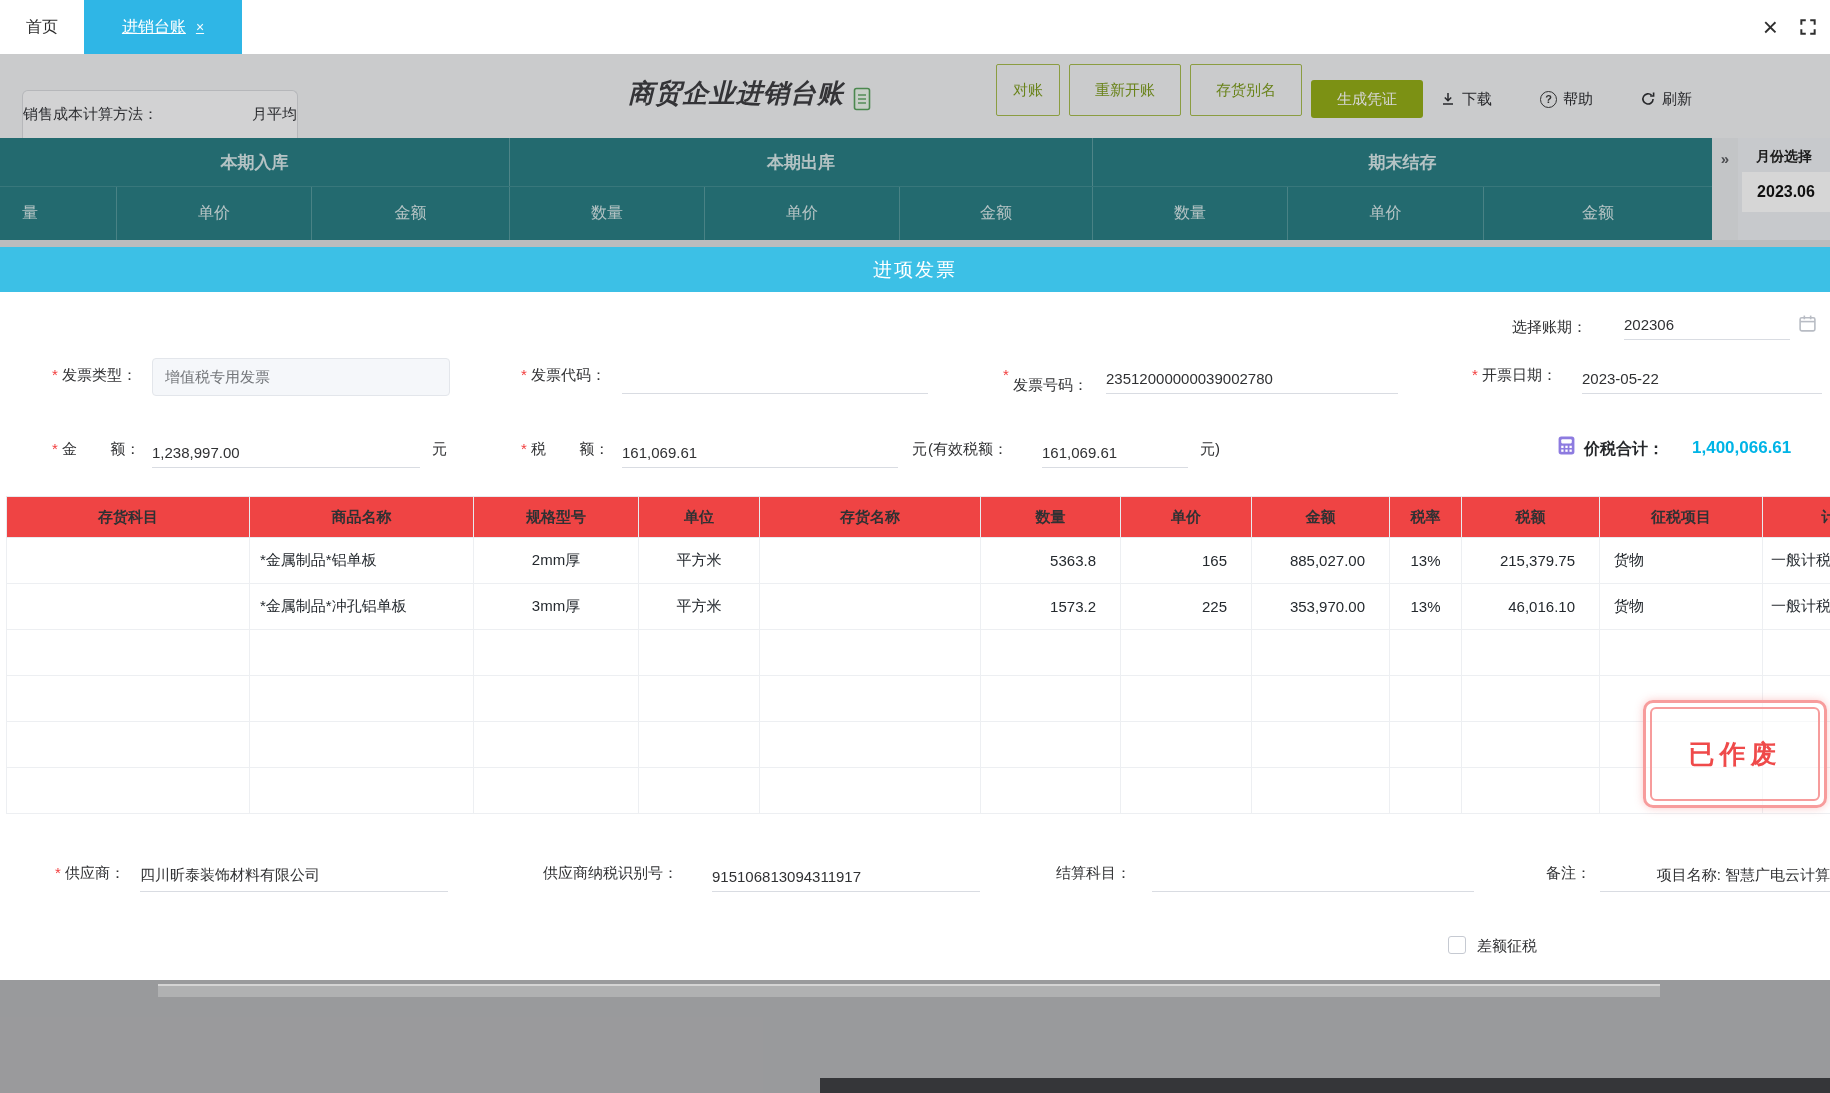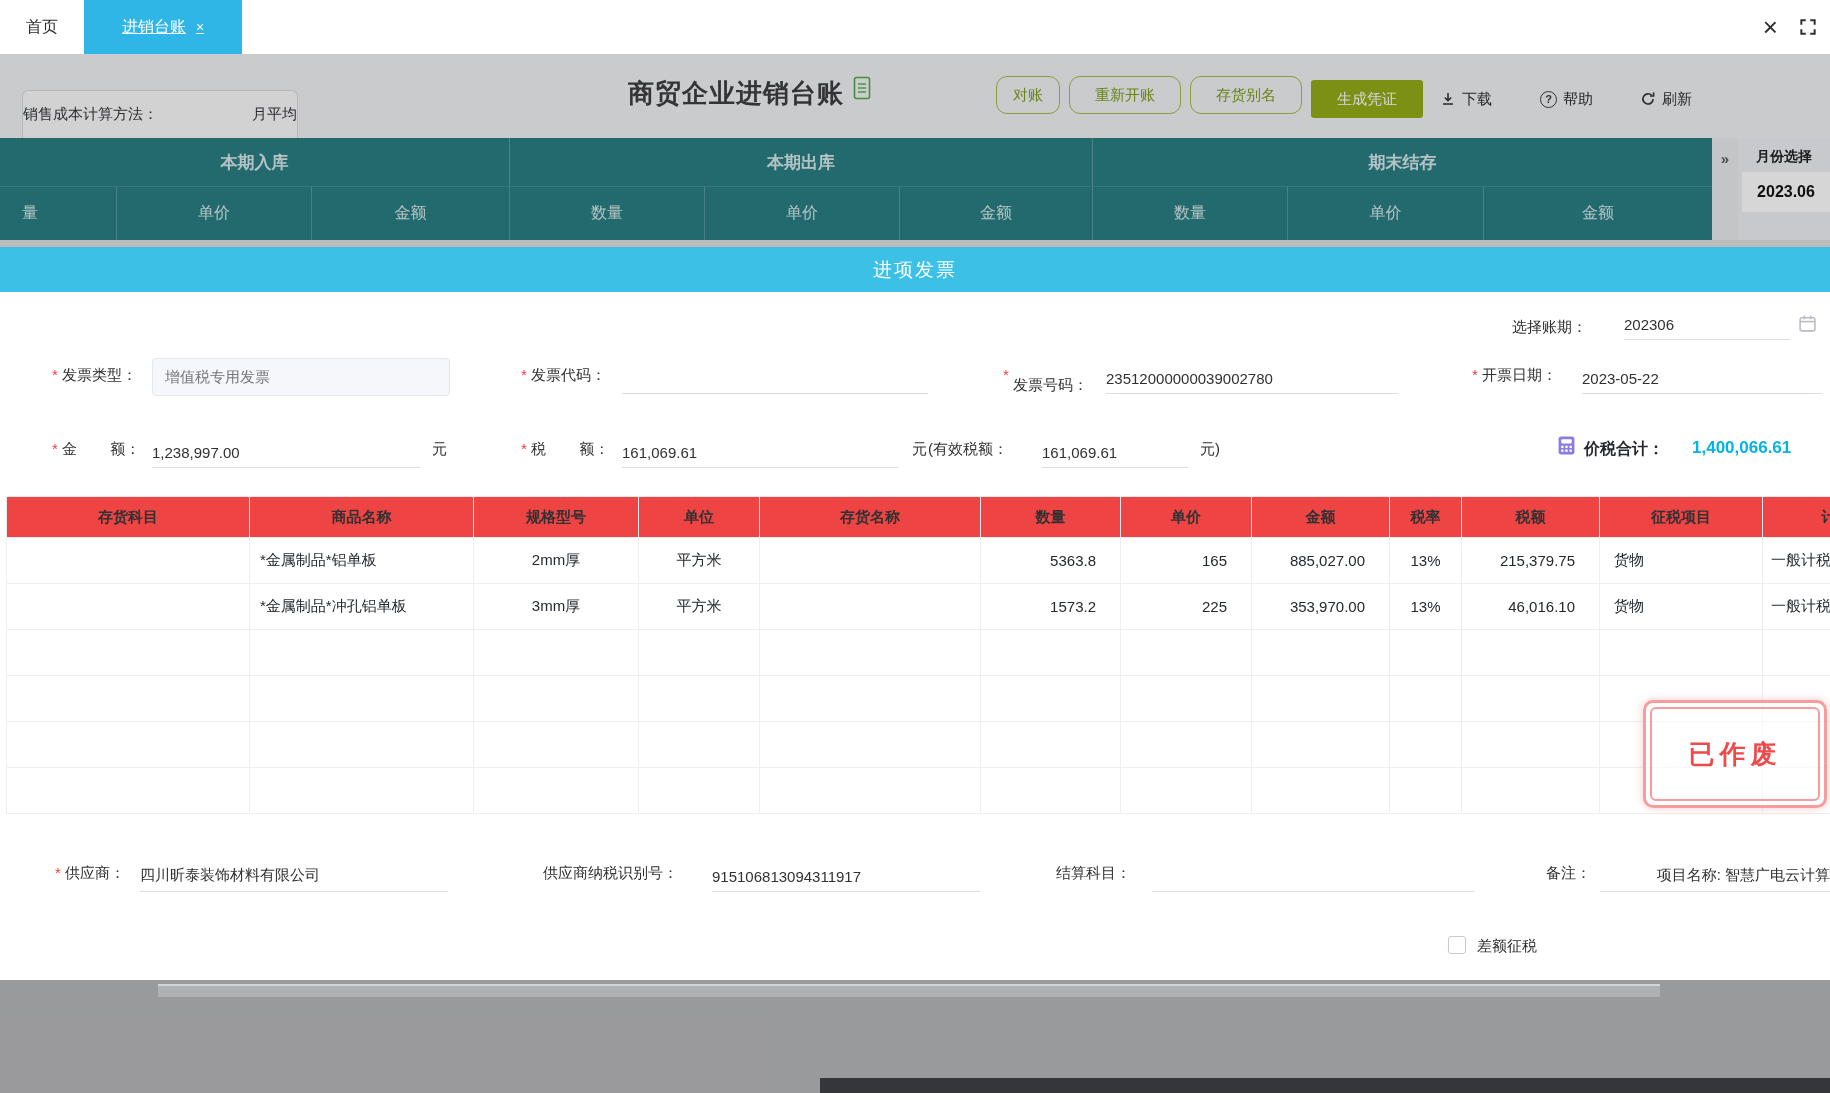--- a/index.html
+++ b/index.html
@@ -11,23 +11,23 @@
   .tab-home { width:84px; display:flex; align-items:center; justify-content:center; font-size:16px; color:#2b2b2b; cursor:pointer; }
   .tab-active { min-width:158px; background:#2fb6e6; color:#fff; display:flex; align-items:center; justify-content:center; gap:10px; font-size:16px; padding:0 18px; cursor:pointer;text-decoration:underline; }
   .tab-x { font-size:14px; opacity:.95; }
   .win-icons { position:absolute; right:12px; top:0; height:54px; display:flex; align-items:center; gap:20px; }
   .win-close { font-size:26px; color:#2f2f2f; line-height:1; cursor:pointer; }
 
   
   .ledger { position:absolute; left:0; top:54px; right:0; bottom:0; z-index:1; background:#dfe0e3; }
   .toolbar { position:absolute; top:0; left:0; right:0; height:84px; background:#f1f2f4; }
   .cost-box { position:absolute; left:22px; top:36px; width:276px; height:48px; background:#fbfbfc; border:1px solid #d9dbde; border-bottom:none; border-radius:6px 6px 0 0; display:flex; align-items:center; justify-content:space-between; font-size:15px; color:#35363a; }
-  .title-wrap { position:absolute; left:540px; top:22px; width:420px; display:flex; align-items:flex-start; justify-content:center; gap:8px; }
+  .title-wrap { position:absolute; left:540px; top:22px; width:420px; display:flex; align-items:flex-end; justify-content:center; gap:8px;font-style:italic; }
   .page-title { font-size:26px; font-weight:600; color:#3e3f42; letter-spacing:1px; }
-  .tbtn { position:absolute; top:22px; height:38px; border:1px solid #a6bb4e; border-radius:11px; color:#7e9c1f; font-size:15px; display:flex; align-items:center; justify-content:center; cursor:pointer; background:transparent; }
+  .tbtn { position:absolute; top:10px; height:52px; border:1px solid #a6bb4e; border-radius:2px; color:#7e9c1f; font-size:15px; display:flex; align-items:center; justify-content:center; cursor:pointer; background:transparent; }
   .tbtn-solid { position:absolute; top:26px; height:38px; border-radius:3px; background:#94ad18; color:#fff; font-size:15px; display:flex; align-items:center; justify-content:center; cursor:pointer; border:none; }
   .tbtn-plain { position:absolute; top:31px; height:28px; display:flex; align-items:center; gap:6px; color:#2f3033; font-size:15px; cursor:pointer; }
   .qcircle { width:17px; height:17px; border:1.5px solid #3a3a3a; border-radius:50%; font-size:11px; font-weight:bold; color:#3a3a3a; display:flex; align-items:center; justify-content:center; }
 
   .teal { position:absolute; left:0; top:84px; width:1712px; height:102px; background:#2a7f85; color:#d8e9ea; }
   .teal-groups { display:flex; height:48px; }
   .teal-g { display:flex; align-items:center; justify-content:center; font-size:17px; font-weight:600; border-right:1px solid rgba(255,255,255,.25); }
   .teal-sub { display:flex; height:54px; border-top:1px solid rgba(255,255,255,.12); }
   .teal-c { display:flex; align-items:center; justify-content:center; font-size:16px; border-right:1px solid rgba(255,255,255,.22); }
   .teal-c.first { justify-content:flex-start; padding-left:22px; }

